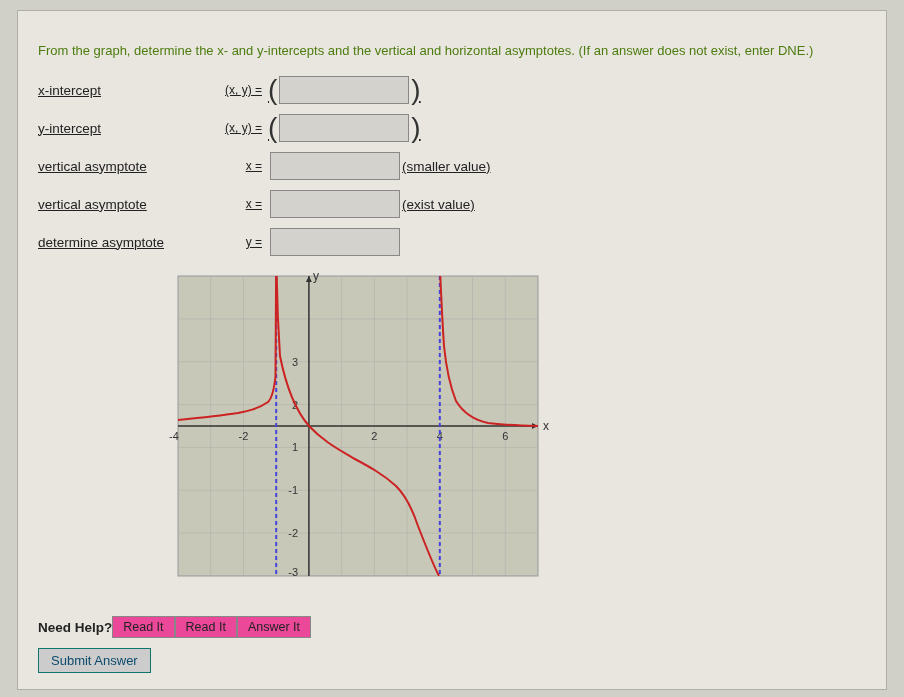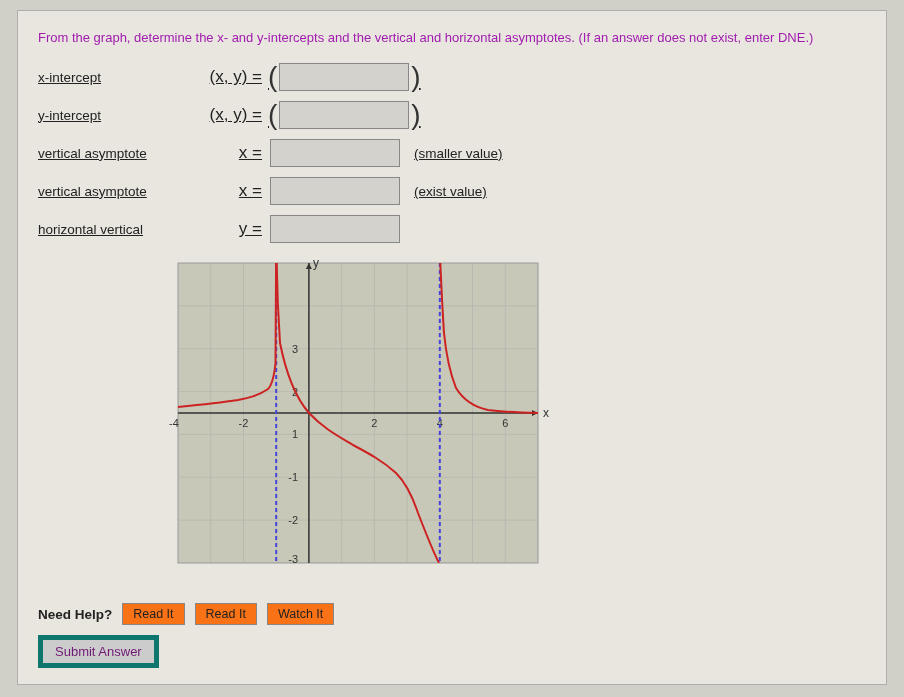--- a/index.html
+++ b/index.html
@@ -15,39 +15,40 @@
     .card {
       background: #e8e6df;
       border: 1px solid #b0aea8;
       padding: 18px 20px 16px 20px;
       width: 870px;
       min-height: 660px;
       position: relative;
     }
     .instructions {
       font-size: 13px;
-      color: #a21caf;
+      color: #4d7c0f;
       margin-bottom: 16px;
       line-height: 1.4;
+      margin-top: 13px;
     }
     .form-row {
       display: flex;
       align-items: center;
       margin-bottom: 10px;
       font-size: 13.5px;
       color: #222;
       text-decoration: underline;
     }
     .label-col {
       width: 160px;
       font-size: 13.5px;
     }
     .eq-label {
       width: 70px;
-      font-size: 17px;
+      font-size: 12px;
       text-align: right;
       padding-right: 6px;
     }
     .paren {
       font-size: 28px;
       color: #333;
       line-height: 1;
     }
     .input-box {
       border: 1px solid #888;
@@ -63,66 +64,65 @@
       border: 1px solid #888;
       background: #d4d2cc;
       height: 28px;
       width: 130px;
       margin: 0 2px;
       outline: none;
       font-size: 13px;
       padding: 2px 4px;
     }
     .side-note {
-      margin-left: 12px;
       font-size: 13.5px;
       color: #222;
     }
     
     .graph-area {
       margin-top: 8px;
       margin-left: 100px;
       position: relative;
       width: 420px;
       height: 340px;
     }
     .graph-svg {
       position: absolute;
       top: 0; left: 0;
     }
     
     .bottom-section {
       margin-top: 10px;
       display: flex;
       align-items: center;
-      gap: 10px;
+      gap: 0;
     }
     .need-help {
       font-size: 13.5px;
       font-weight: bold;
       color: #222;
     }
     .help-btn {
       border: 1px solid #888;
-      background: #f97316;
+      background: #ec4899;
       padding: 3px 10px;
       font-size: 12.5px;
       cursor: pointer;
       color: #222;
     }
     .submit-row {
       margin-top: 10px;
     }
     .submit-btn {
-      border: 5px solid #0f766e;
+      border: 1px solid #0f766e;
       background: #ccc;
       padding: 4px 12px;
       font-size: 13px;
       cursor: pointer;
-      color: #701a75;
+      color: #0c4a6e;
     }
   </style>
 </head>
 <body>
 
 <div class="card">
   <p class="instructions">From the graph, determine the x- and y-intercepts and the vertical and horizontal asymptotes. (If an answer does not exist, enter DNE.)</p>
 
   <div class="form-row">
     <span class="label-col">x-intercept</span>
@@ -148,21 +148,21 @@
   </div>
 
   <div class="form-row">
     <span class="label-col">vertical asymptote</span>
     <span class="eq-label">x =</span>
     <input class="input-small" type="text" value="" style="">
     <span class="side-note">(exist value)</span>
   </div>
 
   <div class="form-row">
-    <span class="label-col">horizontal vertical</span>
+    <span class="label-col">determine asymptote</span>
     <span class="eq-label">y =</span>
     <input class="input-small" type="text" value="" style="">
   </div>
 
   <div class="graph-area">
     <svg class="graph-svg" width="420" height="340">
 
       <rect x="40" y="10" width="360" height="300" fill="#c8c8b8" stroke="#999" stroke-width="1"></rect>
 
       <defs>
@@ -230,19 +230,19 @@
 
       <path d="M 302.3,10 C 303,25 304,50 306,80 C 308,100 312,120 318,135 C 326,148 336,154 350,157 C 365,159 380,159.5 400,160" stroke="#cc2222" stroke-width="2" fill="none" clip-path="url(#graph-clip)"></path>
 
     </svg>
   </div>
 
   <div class="bottom-section">
     <span class="need-help">Need Help?</span>
     <button class="help-btn">Read It</button>
     <button class="help-btn">Read It</button>
-    <button class="help-btn">Watch It</button>
+    <button class="help-btn">Answer It</button>
   </div>
 
   <div class="submit-row">
     <button class="submit-btn">Submit Answer</button>
   </div>
 </div>
 
 </body></html>

